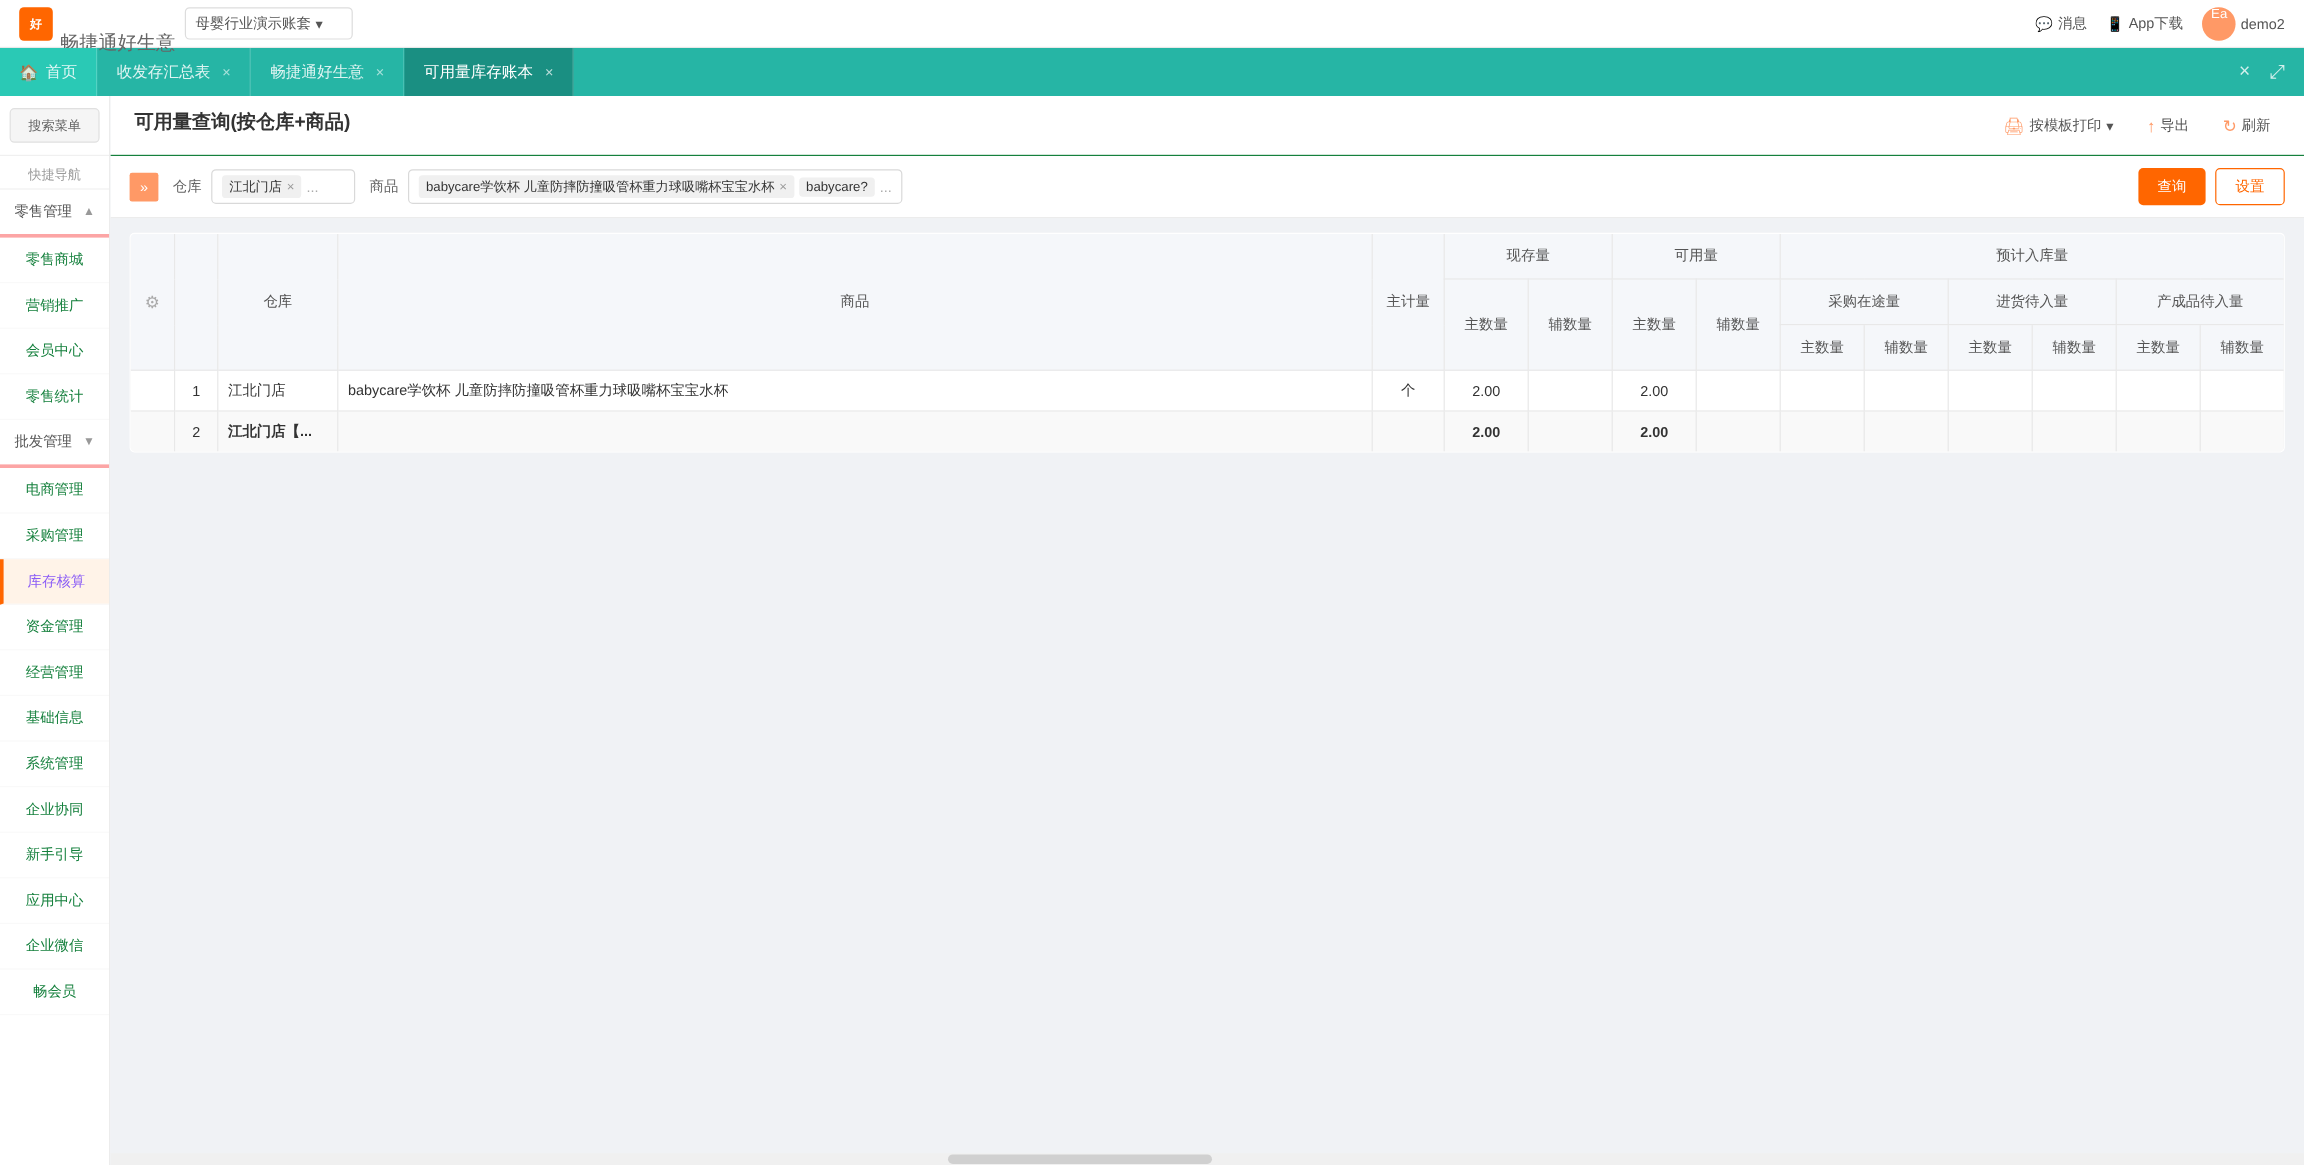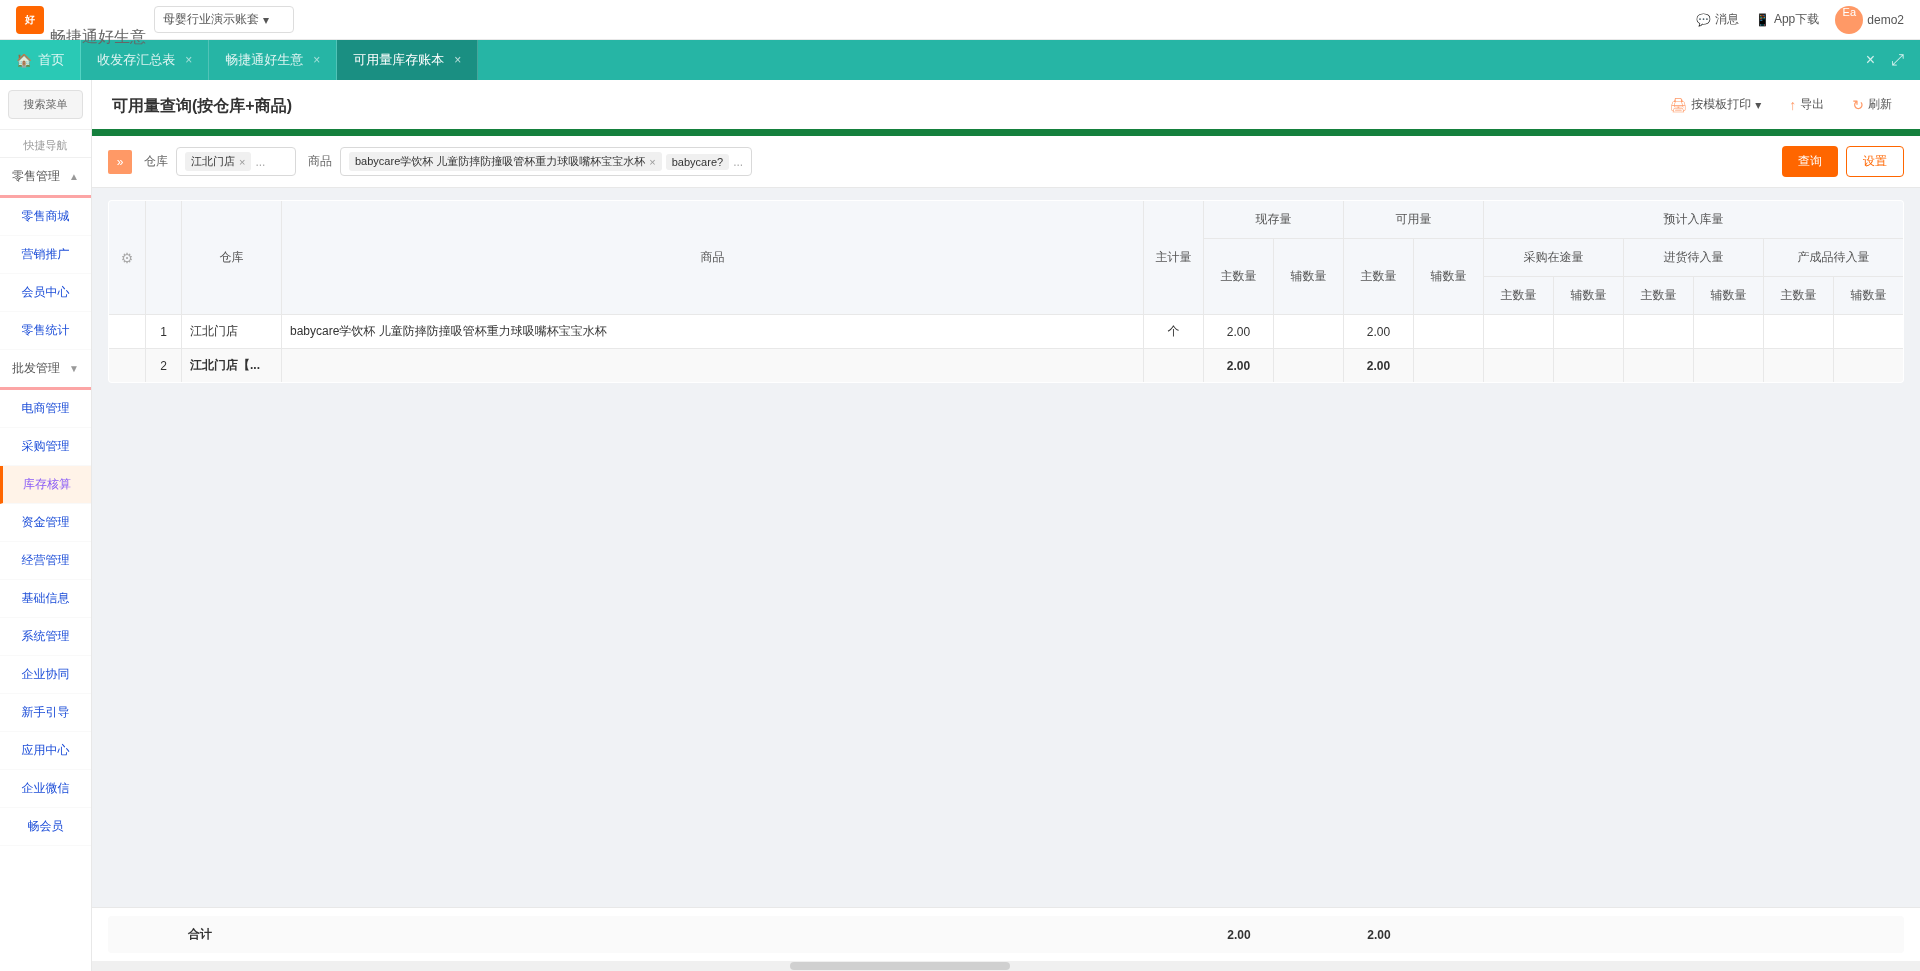--- a/index.html
+++ b/index.html
@@ -156,21 +156,21 @@
       padding: 8px 8px 4px;
       font-size: 11px;
       color: #999;
       border-bottom: 1px solid #f0f0f0;
       text-align: center;
     }
     .sidebar-item {
       padding: 10px 8px;
       cursor: pointer;
       font-size: 12px;
-      color: #1d4ed8;
+      color: #15803d;
       text-align: center;
       border-bottom: 1px solid #f9f9f9;
       display: flex;
       align-items: center;
       justify-content: center;
       flex-direction: column;
       gap: 2px;
     }
     .sidebar-item.active {
       background: #fff3e8;
@@ -196,23 +196,23 @@
       flex-direction: column;
       overflow: hidden;
       background: #f0f2f5;
     }
 
     
     .page-header {
       background: #fff;
       padding: 12px 20px;
       display: flex;
-      align-items: flex-end;
+      align-items: flex-start;
       justify-content: space-between;
-      border-bottom: 7px solid #15803d;
+      border-bottom: 1px solid #15803d;
     }
     .page-title {
       font-size: 16px;
       font-weight: bold;
       color: #333;
     }
     .page-actions {
       display: flex;
       align-items: center;
       gap: 12px;
@@ -617,42 +617,19 @@
             <td></td>
             <td></td>
             <td></td>
             <td></td>
             <td></td>
           </tr>
         </tbody>
       </table>
     </div>
 
-    <div class="bottom-bar">
-      <table class="data-table" style="border:none;background:#fafafa;">
-        <tbody>
-            <tr class="total-row">
-          <td style="width:36px;border:none;"></td>
-          <td style="width:36px;border:none;"></td>
-          <td style="width:100px;border:none;text-align:left;padding-left:8px;font-weight:bold;">合计</td>
-          <td style="min-width:250px;border:none;"></td>
-          <td style="width:60px;border:none;"></td>
-          <td style="width:70px;border:none;font-weight:bold;">2.00</td>
-          <td style="width:70px;border:none;"></td>
-          <td style="width:70px;border:none;font-weight:bold;">2.00</td>
-          <td style="width:70px;border:none;"></td>
-          <td style="width:70px;border:none;"></td>
-          <td style="width:70px;border:none;"></td>
-          <td style="width:70px;border:none;"></td>
-          <td style="width:70px;border:none;"></td>
-          <td style="width:70px;border:none;"></td>
-          <td style="width:70px;border:none;"></td>
-        </tr>
-      </tbody>
-        </table>
-    </div>
 
     <div style="background:#f0f0f0;height:10px;padding:1px 16px;">
       <div style="background:#d0d0d0;height:8px;width:220px;border-radius:4px;margin-left:38%;cursor:pointer;"></div>
     </div>
 
   </div>
 </div>
 
 </body></html>

